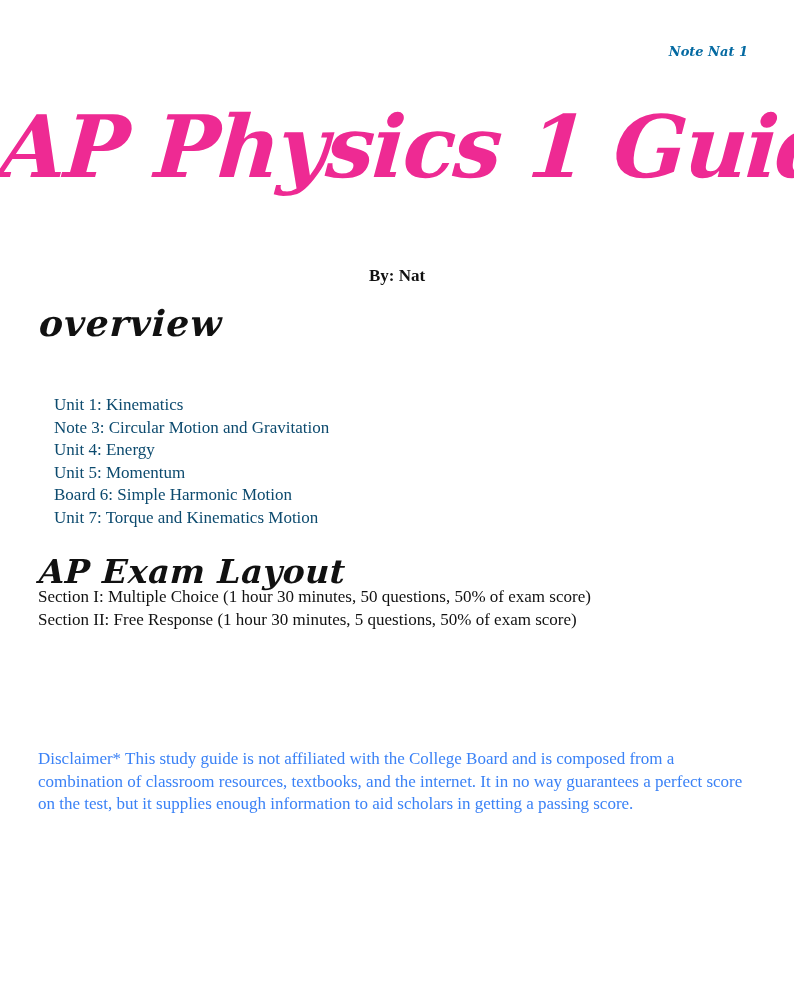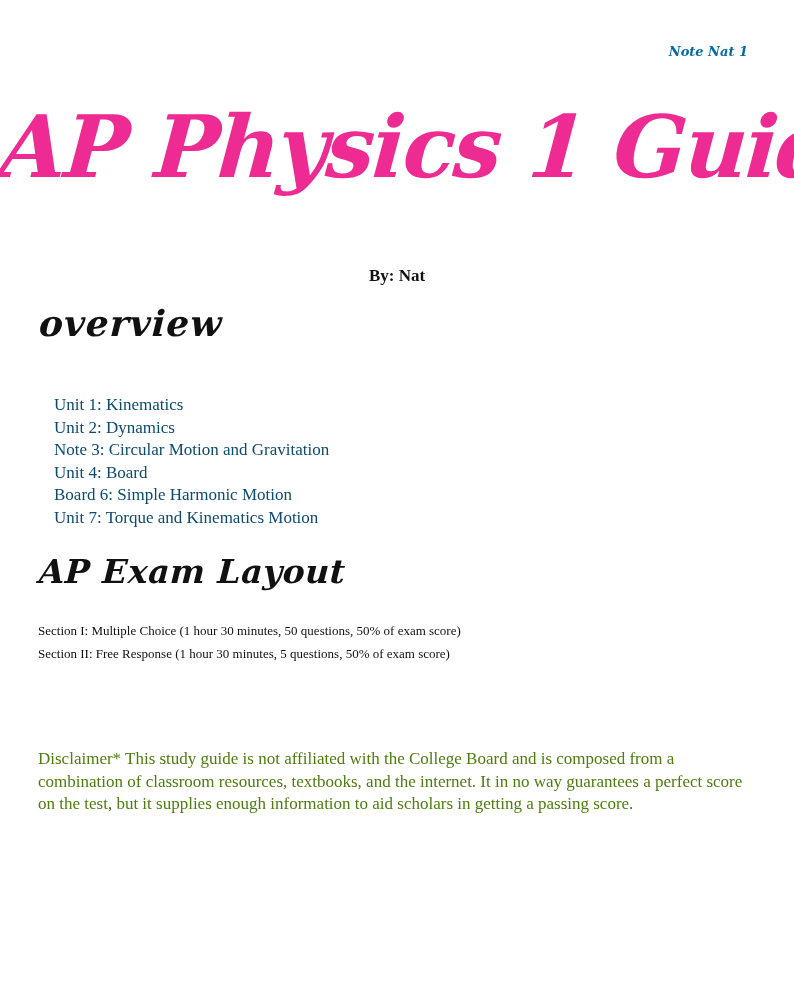--- a/index.html
+++ b/index.html
@@ -81,54 +81,54 @@
   }
   .exam-heading {
     position: absolute;
     top: 552px;
     left: 38px;
     font-size: 33px;
     letter-spacing: 0.5px;
   }
   .exam-lines {
     position: absolute;
-    top: 620px;
+    top: 586px;
     left: 38px;
-    font-size: 13px;
+    font-size: 17px;
     line-height: 22.6px;
     color: #111111;
   }
   .disclaimer {
     position: absolute;
     top: 748px;
     left: 38px;
     width: 712px;
     font-size: 17px;
     line-height: 22.6px;
-    color: #4d7c0f;
+    color: #3b82f6;
   }
 </style>
 </head>
 <body>
 
 <div class="page">
 
   <div class="corner-note">Note Nat 1</div>
 
   <div class="doc-title">AP Physics 1 Guide</div>
 
   <div class="byline">By: Nat</div>
 
   <div class="script-heading overview-heading">overview</div>
 
   <ul class="units-list">
     <li>Unit 1: Kinematics</li>
-    <li>Unit 2: Dynamics</li>
     <li>Note 3: Circular Motion and Gravitation</li>
-    <li>Unit 4: Board</li>
+    <li>Unit 4: Energy</li>
+    <li>Unit 5: Momentum</li>
     <li>Board 6: Simple Harmonic Motion</li>
     <li>Unit 7: Torque and Kinematics Motion</li>
   </ul>
 
   <div class="script-heading exam-heading">AP Exam Layout</div>
 
   <div class="exam-lines">
     <div>Section I: Multiple Choice (1 hour 30 minutes, 50 questions, 50% of exam score)</div>
     <div>Section II: Free Response (1 hour 30 minutes, 5 questions, 50% of exam score)</div>
   </div>

